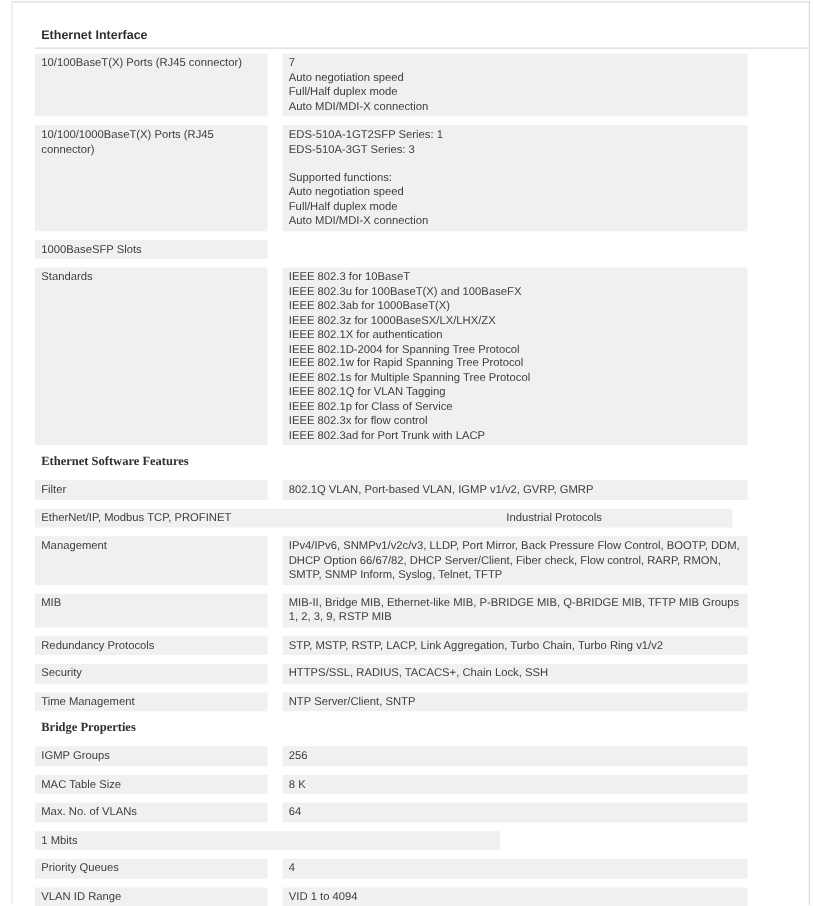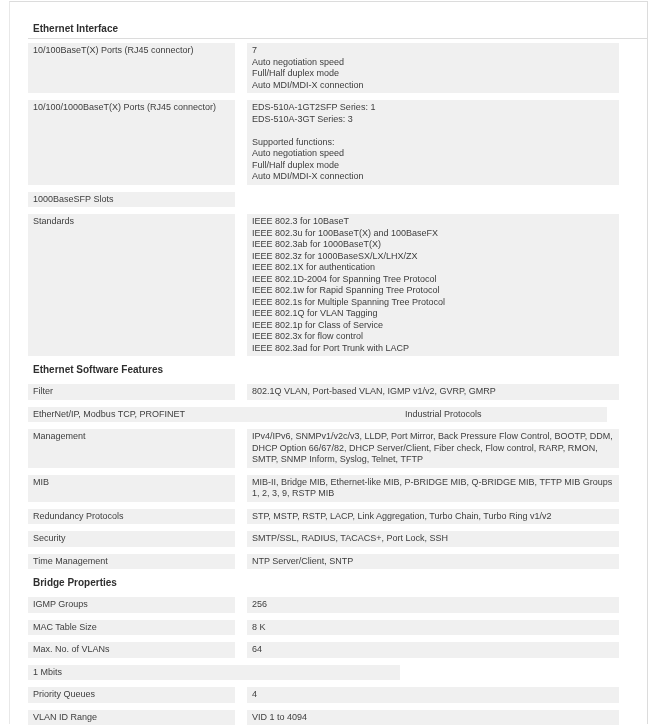--- a/index.html
+++ b/index.html
@@ -27,31 +27,31 @@
   }
   .section-title{
     font-size:10px;line-height:12px;font-weight:700;color:var(--title);
     padding:1px 0 1px 5px;
   }
   .section:first-child .section-title{
     margin-top:2px;padding-top:20px;padding-bottom:3px;
     border-bottom:1px solid var(--rule);
   }
   .section:first-child .rows{margin-top:4px;}
-  .section + .section .section-title{margin-top:4px;margin-bottom:7px;}
+  .section + .section .section-title{margin-top:4px;margin-bottom:7px;font-family:Liberation Serif, serif;}
   .row{
     display:flex;margin-bottom:7px;width:591px;
   }
   .cell{
     background:var(--cell-bg);
     font-size:9px;line-height:11.5px;
     padding:2px 5px;
     white-space:pre-line;
   }
-  .label-cell{width:207px;margin-right:12px;}
+  .label-cell{width:186px;margin-right:12px;}
   .value-cell{width:372px;}
 </style>
 </head>
 <body>
 
 <div class="page-frame"></div>
 
 <main class="content" id="content">
     <section class="section">
       <div class="section-title">Ethernet Interface</div>
@@ -111,21 +111,21 @@
         <div class="row">
           <div class="cell label-cell">MIB</div>
           <div class="cell value-cell">MIB-II, Bridge MIB, Ethernet-like MIB, P-BRIDGE MIB, Q-BRIDGE MIB, TFTP MIB Groups 1, 2, 3, 9, RSTP MIB</div>
         </div>
         <div class="row">
           <div class="cell label-cell">Redundancy Protocols</div>
           <div class="cell value-cell">STP, MSTP, RSTP, LACP, Link Aggregation, Turbo Chain, Turbo Ring v1/v2</div>
         </div>
         <div class="row">
           <div class="cell label-cell">Security</div>
-          <div class="cell value-cell">SMTP/SSL, RADIUS, TACACS+, Port Lock, SSH</div>
+          <div class="cell value-cell">HTTPS/SSL, RADIUS, TACACS+, Chain Lock, SSH</div>
         </div>
         <div class="row">
           <div class="cell label-cell">Time Management</div>
           <div class="cell value-cell">NTP Server/Client, SNTP</div>
         </div>
       </div>
     </section>
     <section class="section">
       <div class="section-title">Bridge Properties</div>
       <div class="rows">

